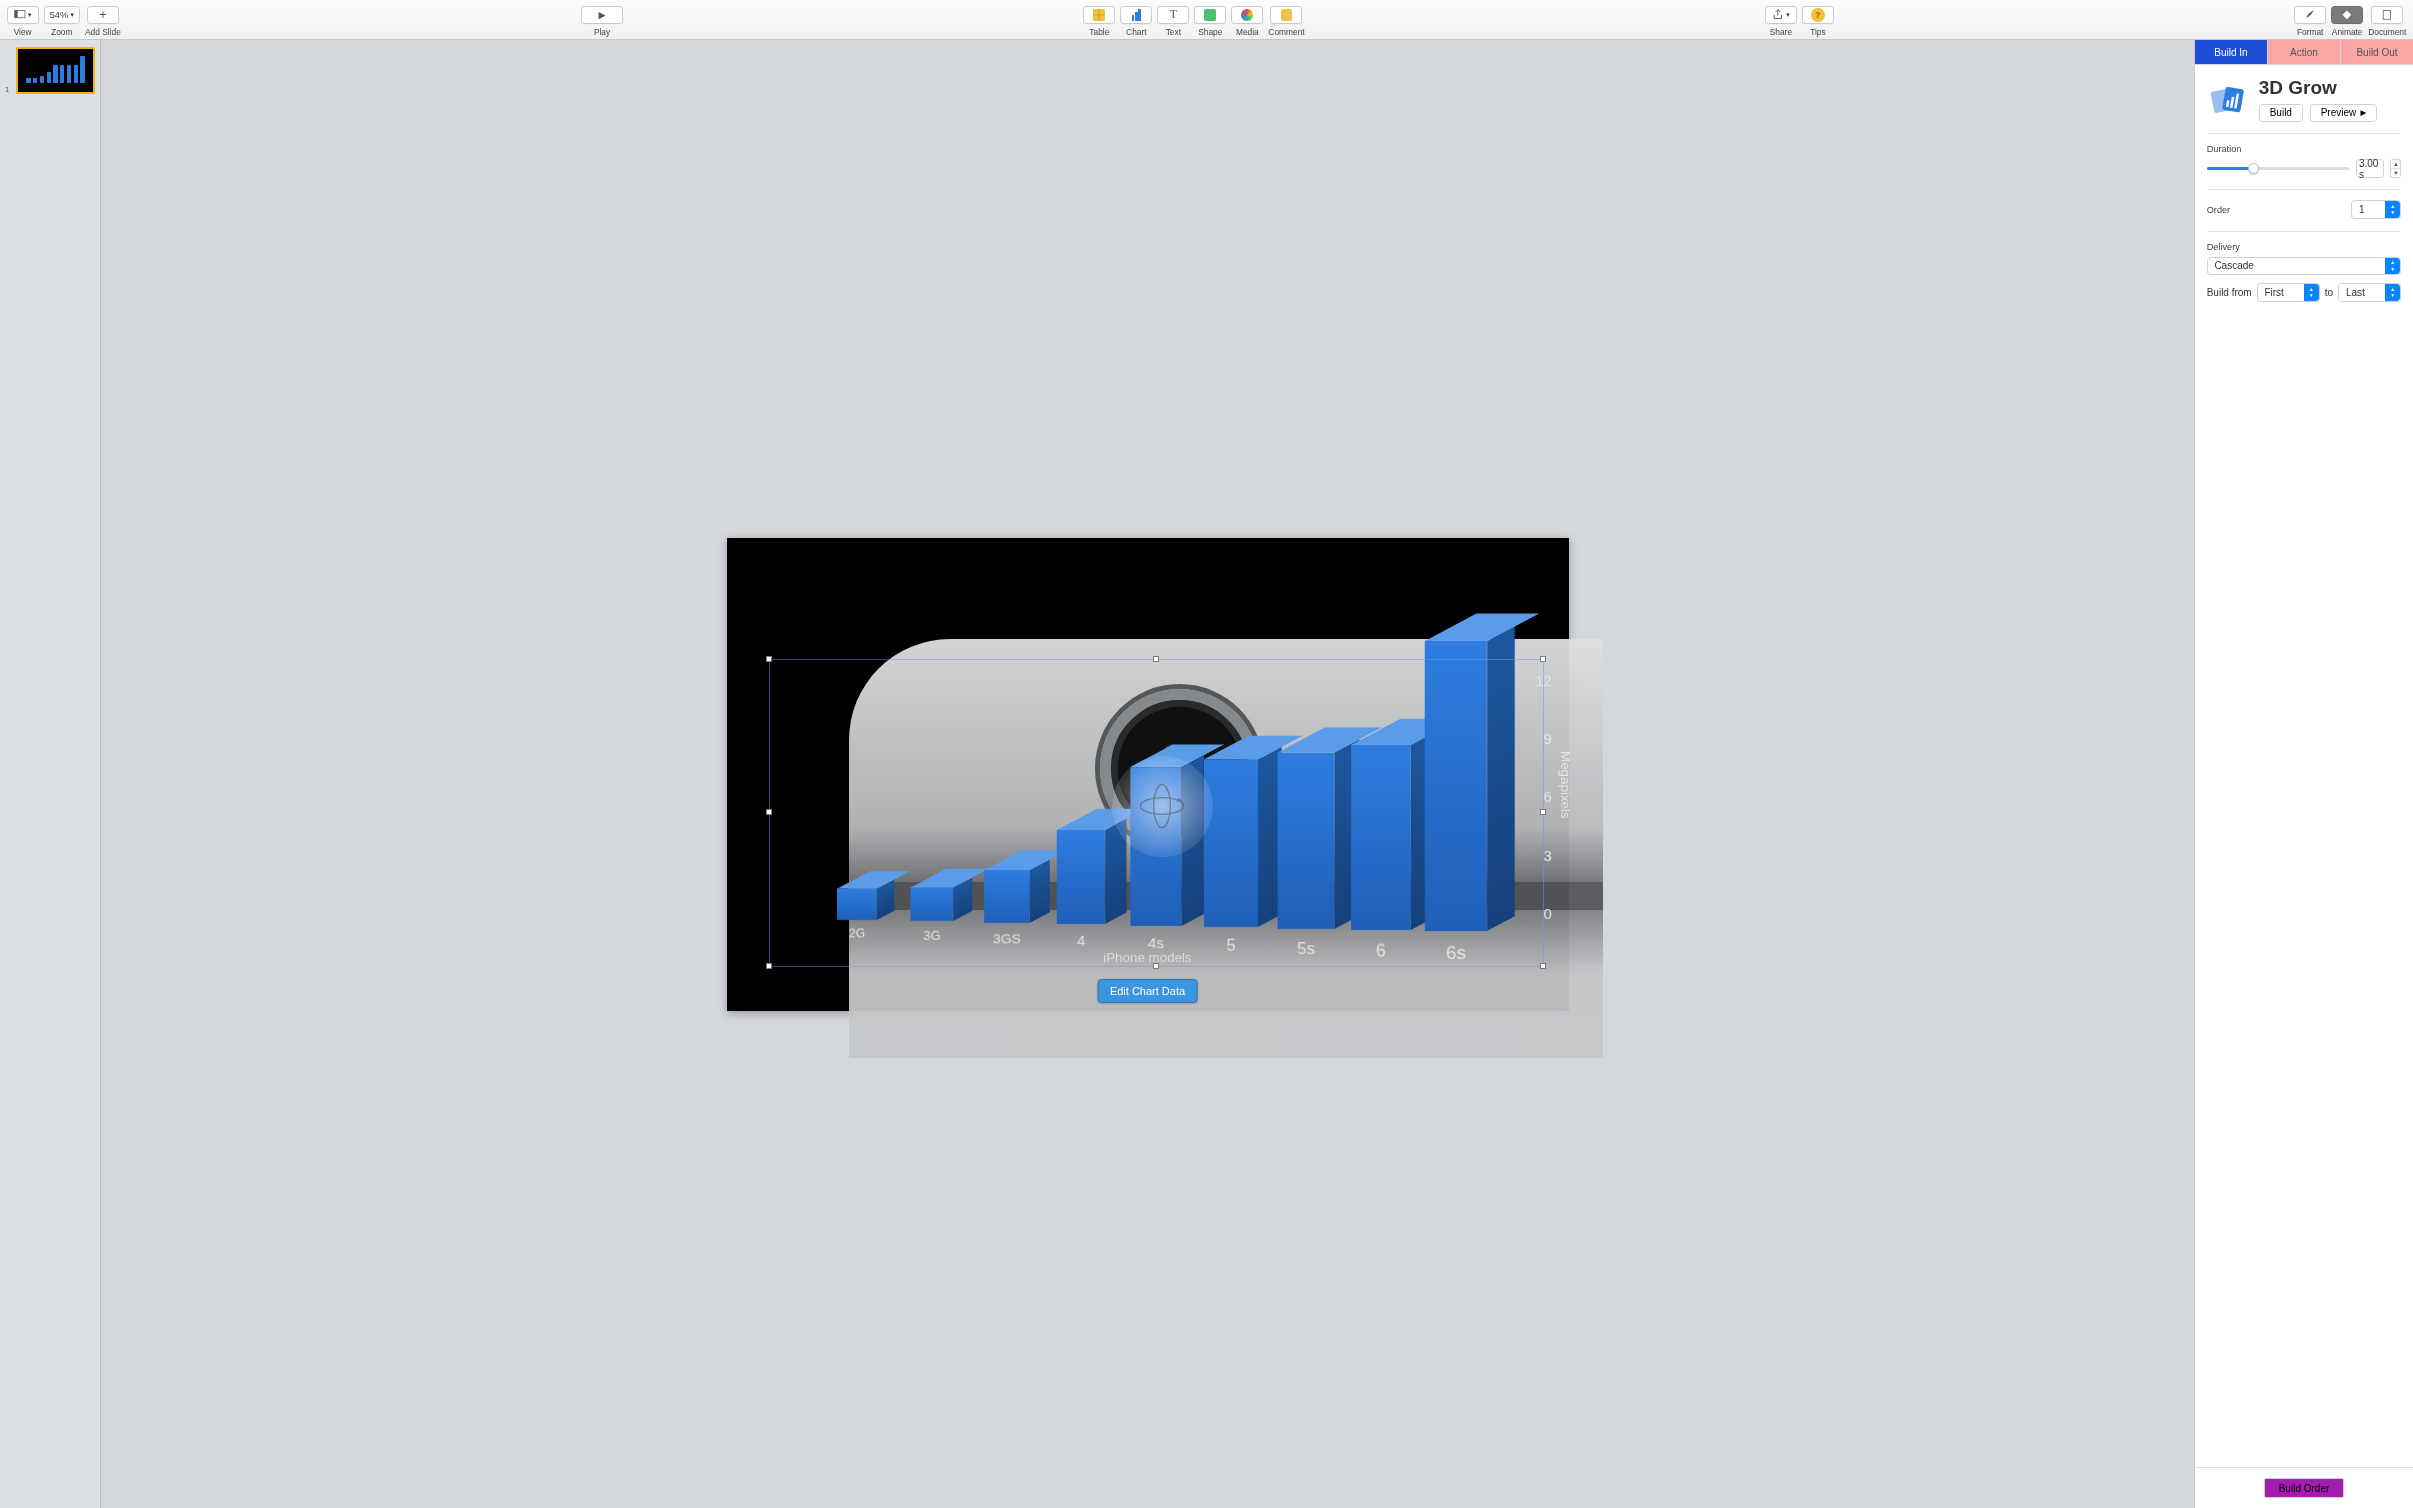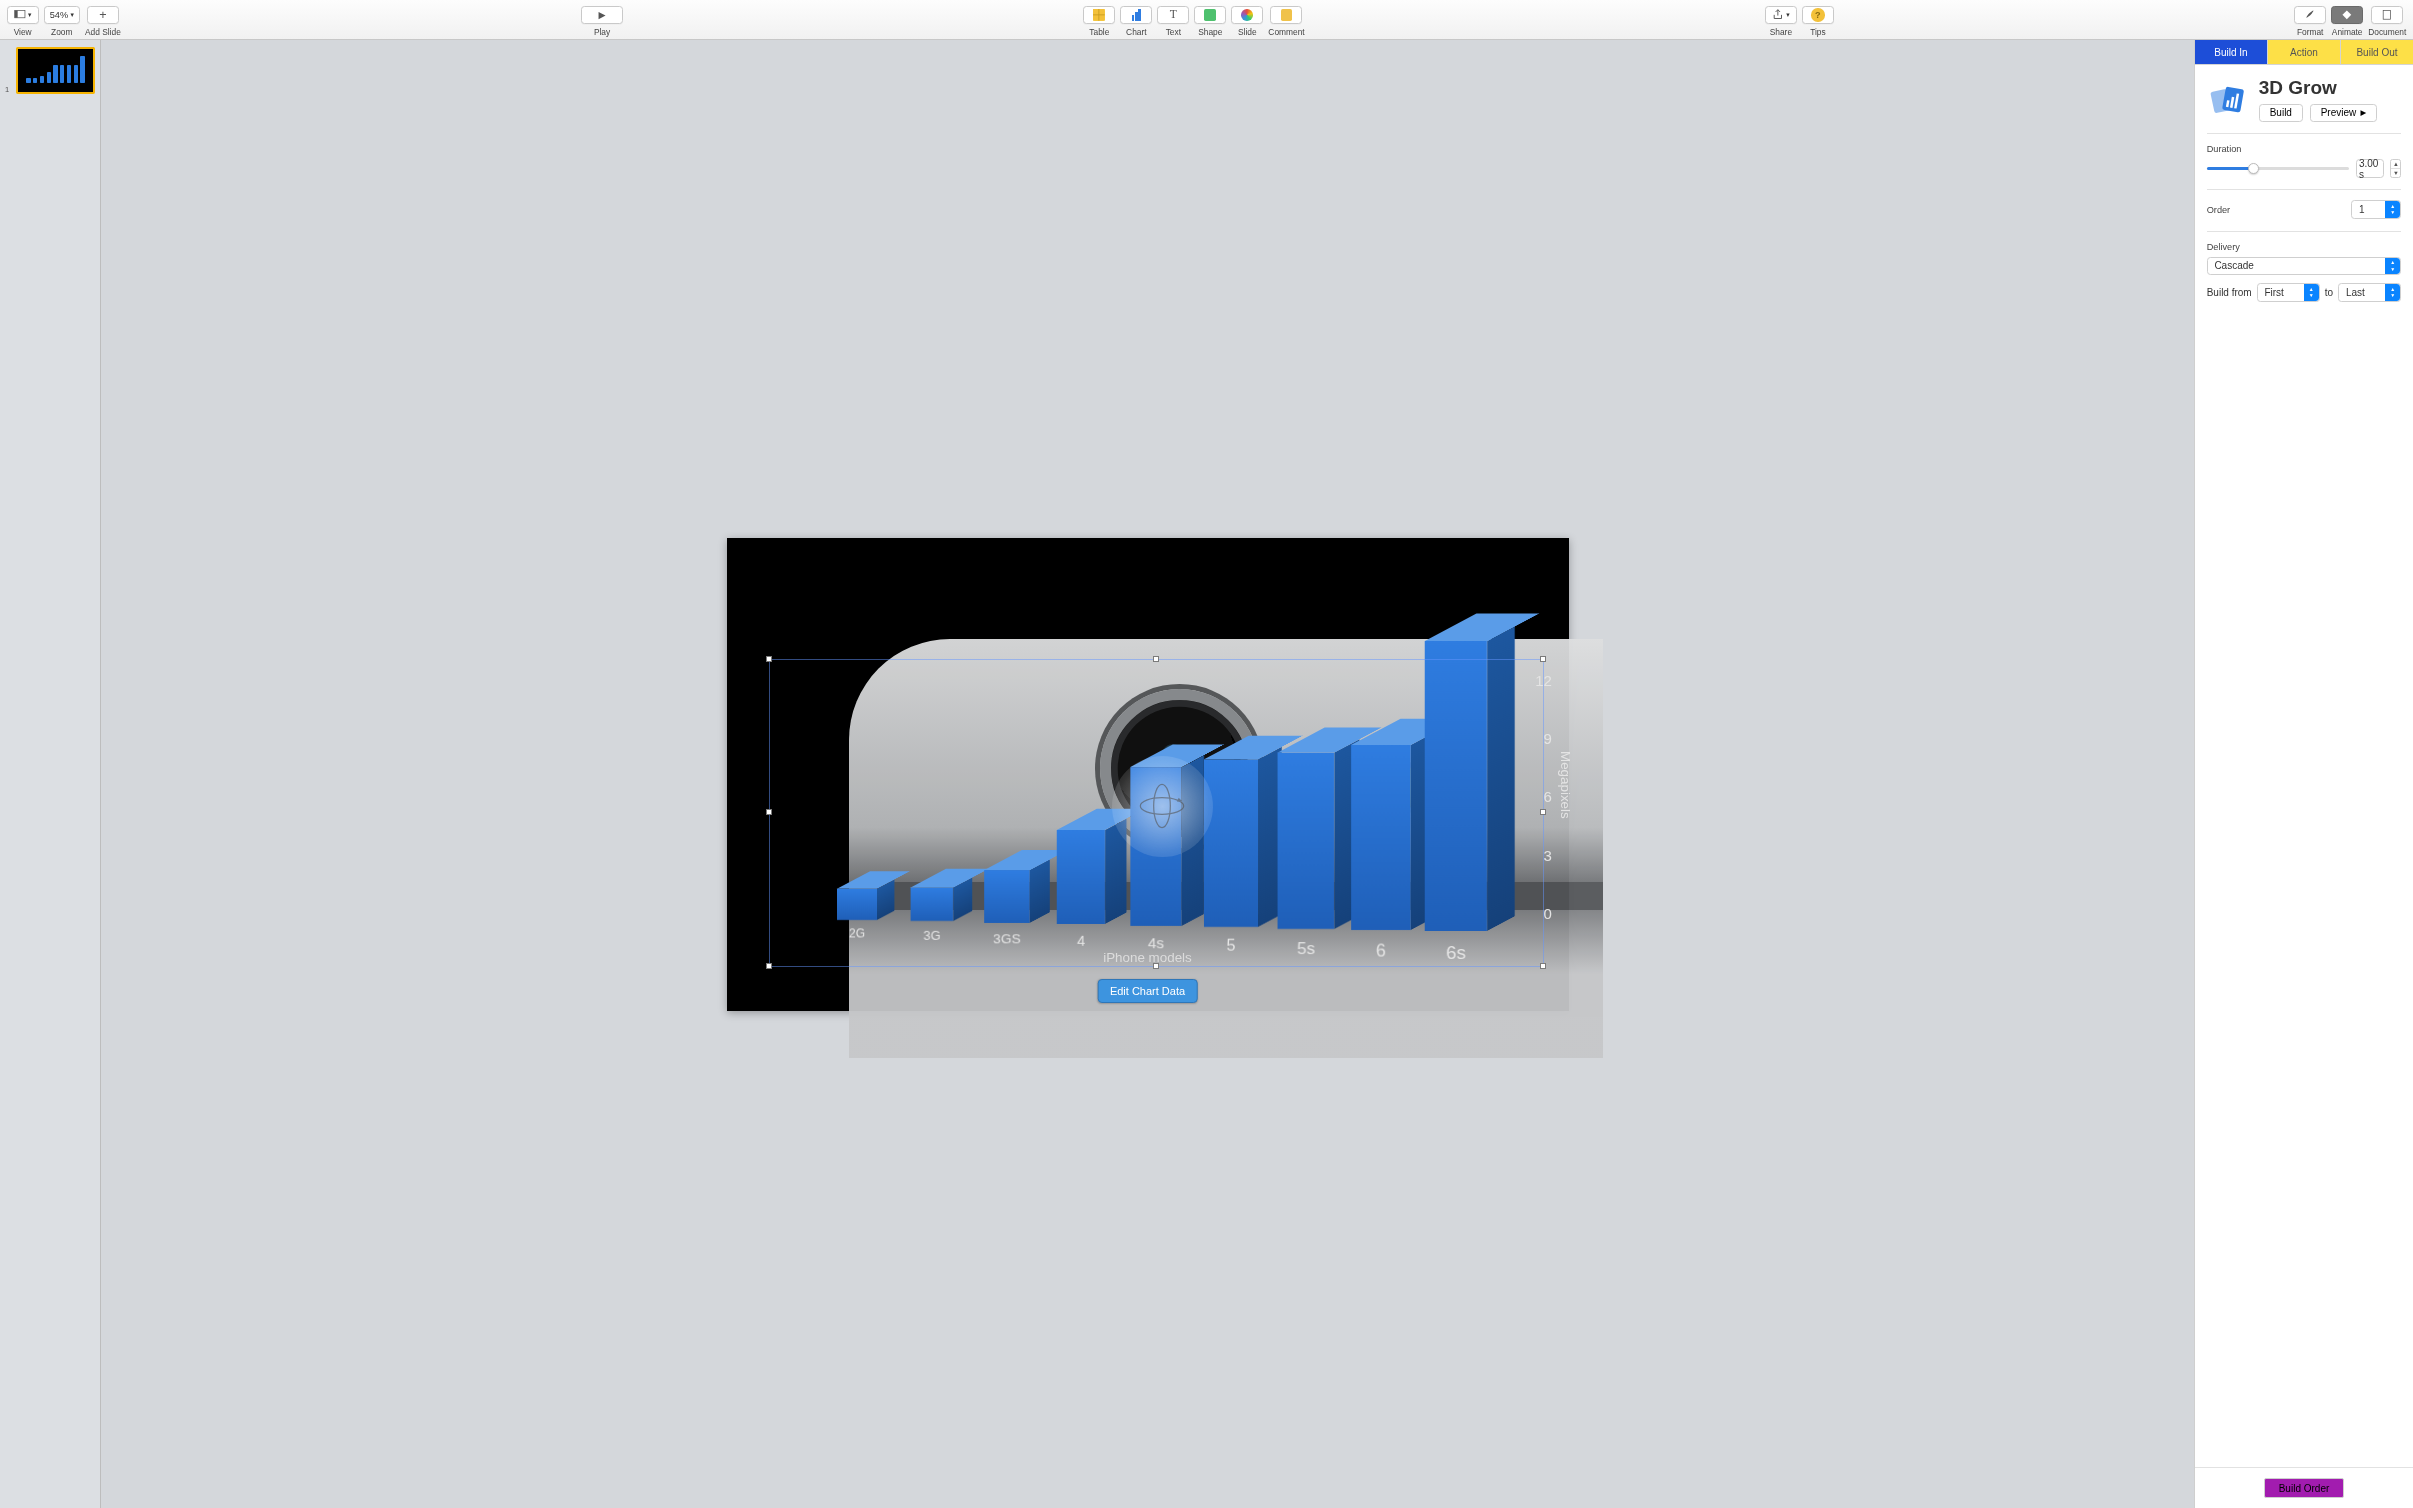--- a/index.html
+++ b/index.html
@@ -138,21 +138,21 @@
 }
 
 
 .inspector {
   width: 219px; background:#fff; border-left:0.8px solid #cfcfcf;
   display:flex; flex-direction:column; font-size:10px; color:#333;
 }
 .ins-tabs { display:flex; height:25px; }
 .ins-tab {
   flex:1; display:flex; align-items:center; justify-content:center;
-  background:#fde047; border-bottom:0.8px solid #d4d4d4; color:#555; cursor:pointer;
+  background:#fca5a5; border-bottom:0.8px solid #d4d4d4; color:#555; cursor:pointer;
   border-right: 0.8px solid #d4d4d4;
 }
 .ins-tab:last-child { border-right:none; }
 .ins-tab.active { background:#1d4ed8; color:#fff; }
 .ins-body { padding: 11.7px 11.7px 0 11.7px; display:flex; flex-direction:column; gap:11.7px; }
 .effect-row { display:flex; align-items:center; gap:10px; }
 .effect-icon {
   width:42px; height:35px; display:flex; align-items:center; justify-content:center;
 }
 .effect-title { font-size:19px; font-weight:600; }
@@ -280,21 +280,21 @@
     <div class="toolbar-btn">
       <div class="btn-box">
           <div class="swatch sw-green"></div>
         </div>
       <div class="lbl">Shape</div>
     </div>
     <div class="toolbar-btn">
       <div class="btn-box">
           <div class="swatch sw-rainbow" style="border-radius:50%"></div>
         </div>
-      <div class="lbl">Slide</div>
+      <div class="lbl">Media</div>
     </div>
     <div class="toolbar-btn">
       <div class="btn-box">
           <div class="swatch sw-comment" style="border-radius:1.7px;"></div>
         </div>
       <div class="lbl">Comment</div>
     </div>
   </div>
 
   <div class="toolbar-spacer"></div>

